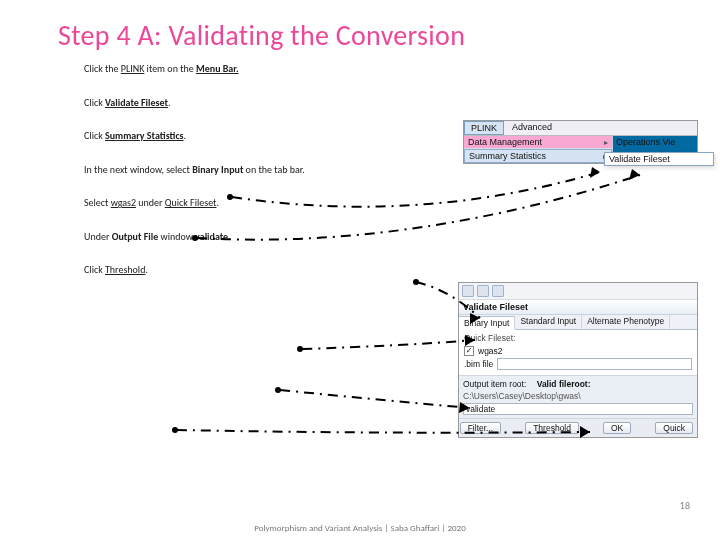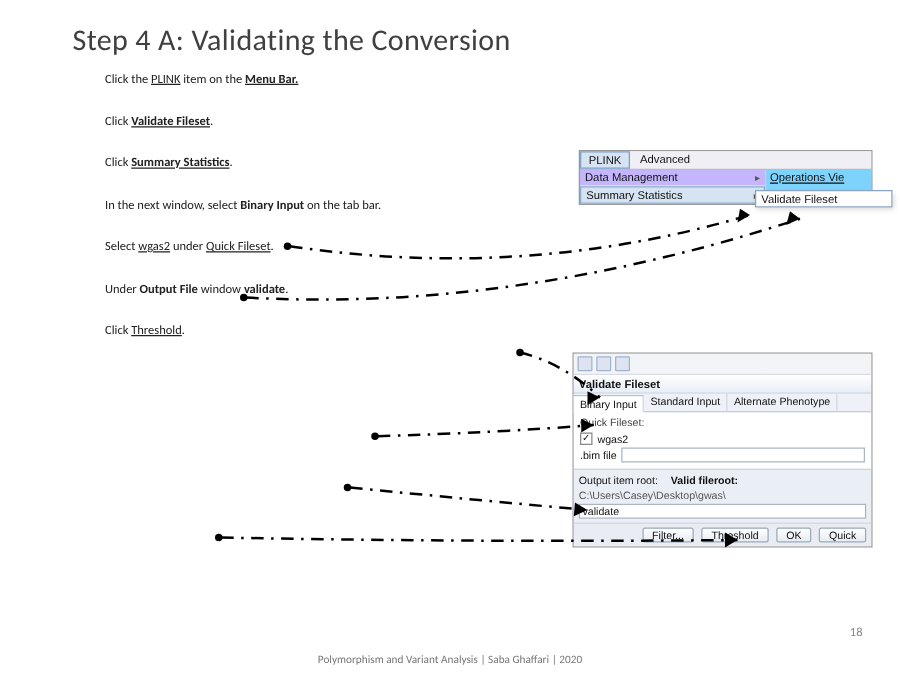--- a/index.html
+++ b/index.html
@@ -12,23 +12,23 @@
     position: relative;
     color: #111;
   }
   .slide {
     position: relative;
     width: 100%;
     height: 100%;
     padding: 18px 44px 0 44px;
   }
   .title {
-    font-size: 24px;
+    font-size: 28px;
     font-weight: 400;
-    color: #404040;
+    color: #ec4899;
     letter-spacing: .3px;
     padding-left: 14px;
   }
   .body {
     font-size: 10px;
     line-height: 1.15;
     color: #222;
     margin-top: 10px;
     margin-left: 40px;
   }
@@ -69,21 +69,21 @@
     background: #efeff5;
     border-bottom: 1px solid #bbb;
   }
   .menubar .mi { padding: 1px 6px; }
   .menubar .mi.active { background: #d6e3f2; border: 1px solid #7aa0c8; }
   .menurow {
     display: flex;
     align-items: center;
     padding: 1px 4px;
     border-bottom: 1px solid #d8dde6;
-    background: #c4b5fd;
+    background: #f9a8d4;
   }
   .menurow .lbl { flex: 1; }
   .menurow .arrow { color:#555; font-size:8px; }
   .menurow.sel { background: #d6e3f2; border: 1px solid rgba(122,160,200,.8); }
   .submenu {
     position: absolute;
     left: 140px; top: 31px;
     width: 110px;
     background: #fff;
     border: 1px solid #8aa4c4;
@@ -107,21 +107,21 @@
   .dlg-iconbar span { width:12px;height:12px;background:#dde4ef;border:1px solid #9fb3cc;border-radius:1px; }
   .dlg-tabs { display:flex; border-bottom:1px solid #b7c2d1; background:#eef2f8; }
   .dlg-tabs .t { padding:1px 5px; font-size:8.5px; border-right:1px solid #cfd6e1;}
   .dlg-tabs .t.active { background:#fff; border-top:1px solid #b7c2d1; border-bottom:1px solid #fff; position:relative; top:1px; }
   .dlg-body { padding:3px 5px 4px; background:#fff; }
   .dlg-group-label { font-size:8.5px; color:#444; margin-bottom:2px;}
   .dlg-row { display:flex; align-items:center; gap:4px; font-size:8.5px; padding:1px 0;}
   .chk { width:10px;height:10px;border:1px solid #888;display:inline-flex;align-items:center;justify-content:center;font-size:8px;line-height:8px;background:#fff;}
   .txtbox { flex:1; border:1px solid #aab5c6; background:#fff; padding:0 2px; height:12px;}
   .dlg-out { background:#eaeef5; padding:2px 4px; font-size:8.5px; border-top:1px solid #cfd6e1;}
-  .dlg-buttons { display:flex; justify-content:flex-end; gap:6px; padding:3px 4px; background:#e9edf3; border-top:1px solid #cfd6e1;}
+  .dlg-buttons { display:flex; justify-content:flex-end; gap:24px; padding:3px 4px; background:#e9edf3; border-top:1px solid #cfd6e1;}
   .btn { border:1px solid #9eaabb; background:linear-gradient(#fff,#e6ecf3); padding:0 7px; font-size:8.5px; border-radius:2px; }
 
   
   svg.connector { position:absolute; overflow:visible; pointer-events:none; }
   .dashline { stroke:#000; stroke-width:2; fill:none; stroke-dasharray:10 6 2 6; }
   .dot { fill:#000; }
   .arrowhead { fill:#000; }
 </style>
 </head>
 <body>
@@ -166,21 +166,21 @@
     <div style="flex:1;">
       <div class="menurow">
         <span class="lbl">Data Management</span>
           <span class="arrow">▸</span>
       </div>
       <div class="menurow sel">
         <span class="lbl">Summary Statistics</span>
           <span class="arrow">▸</span>
       </div>
     </div>
-    <div style="width:85px;border-left:1px solid #c5cedb;background:#7dd3fc;padding:1px 3px;text-decoration:underline;">Operations Vie</div>
+    <div style="width:85px;border-left:1px solid #c5cedb;background:#0369a1;padding:1px 3px;">Operations Vie</div>
   </div>
   <div class="submenu">
     <div class="it">Validate Fileset</div>
   </div>
 </div>
 
 <div class="inset inset-dialog">
   <div class="dlg-iconbar">
     <span></span>
     <span></span>

